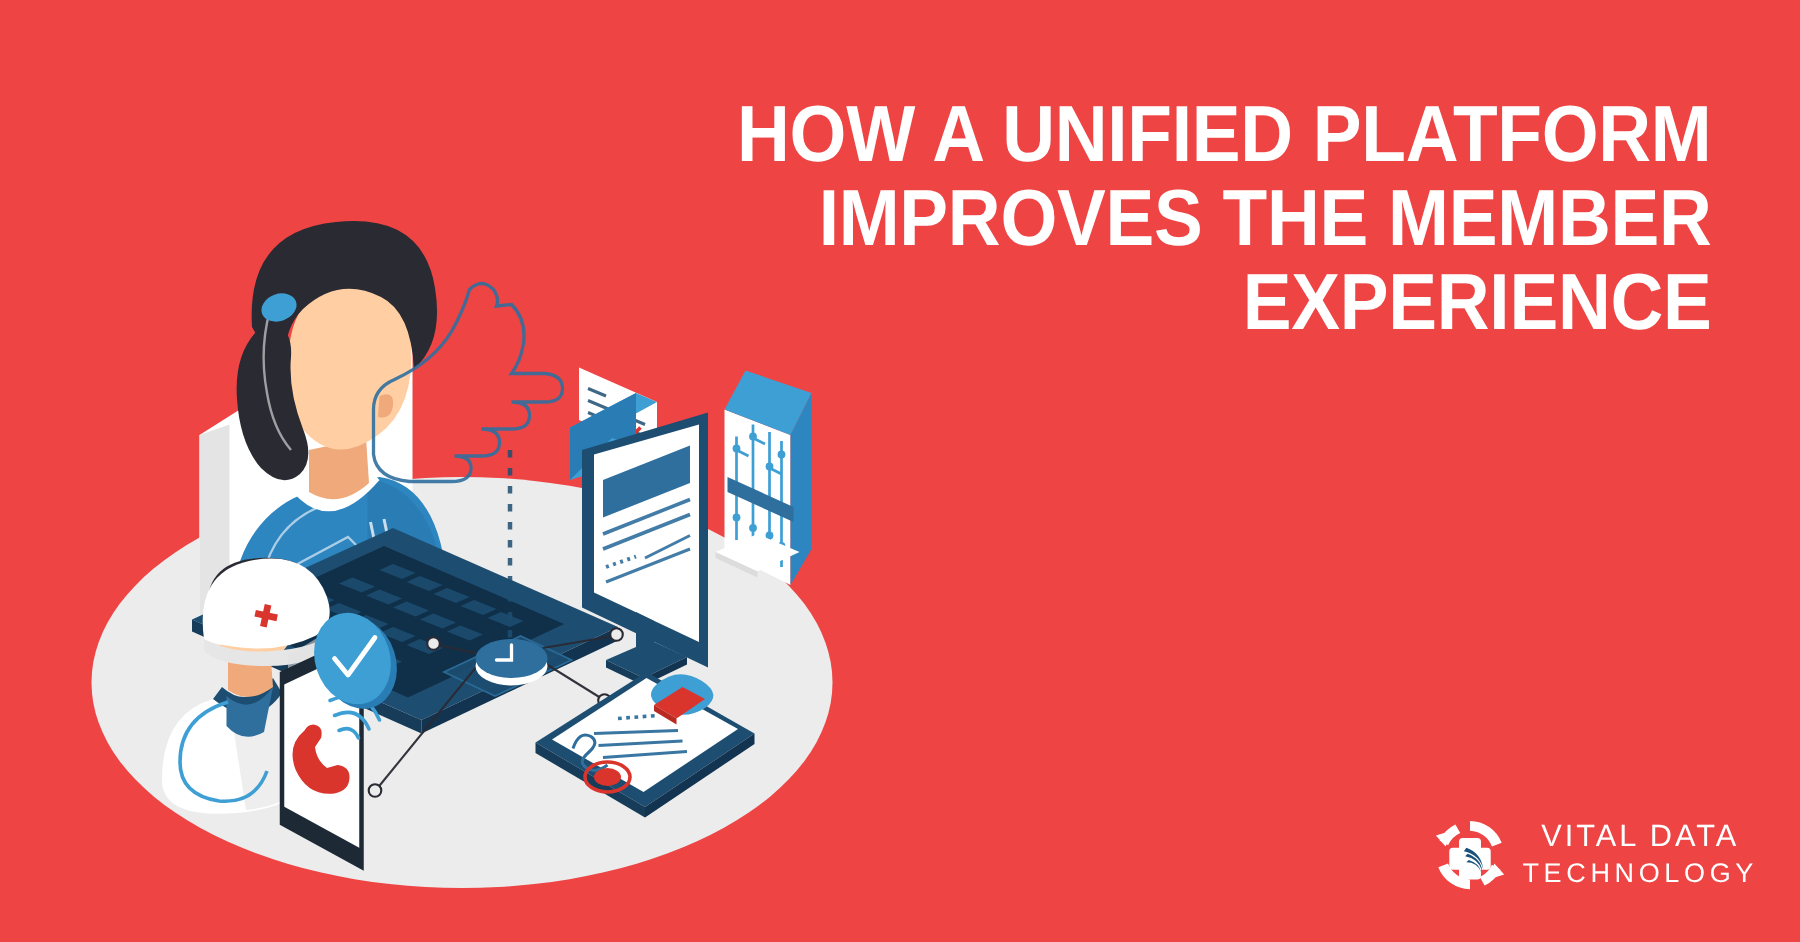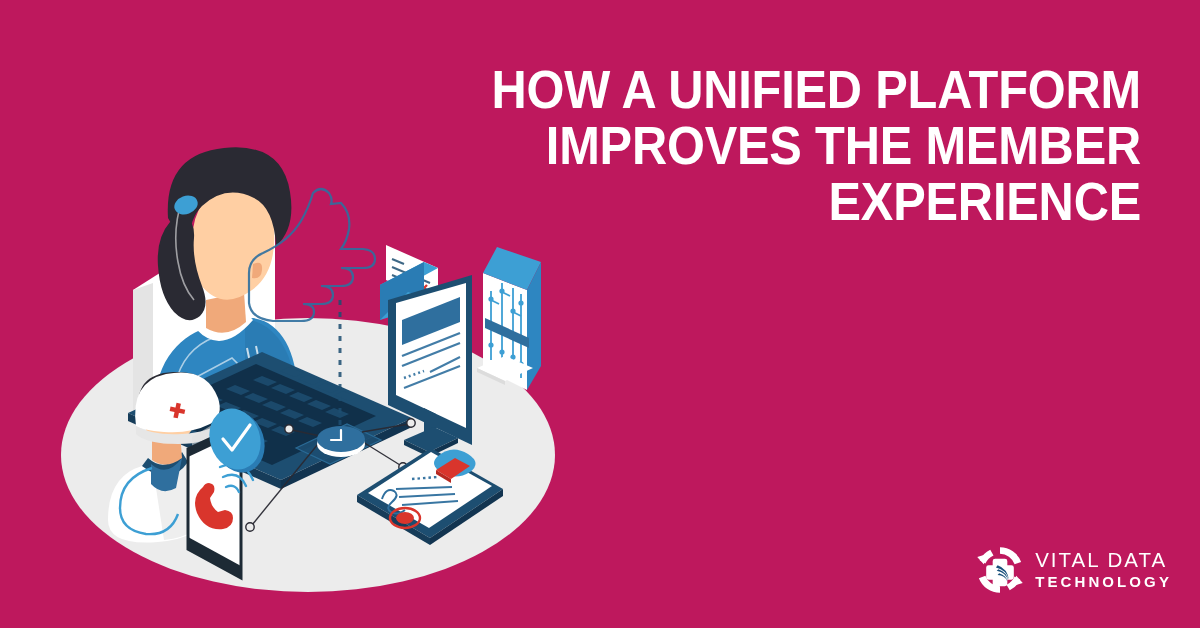--- a/index.html
+++ b/index.html
@@ -1,21 +1,21 @@
 <!DOCTYPE html>
 <html><head>
 <meta charset="utf-8">
 <title>Vital Data Technology — Unified Platform Banner</title>
 <style>
   * { margin:0; padding:0; box-sizing:border-box; }
   html,body { background:#0a2540; }
   .stage{
     position:relative;
     width:1200px; height:628px;
-    background:#be185d;
+    background:#ef4444;
     overflow:hidden;
     font-family:"Liberation Sans","DejaVu Sans",sans-serif;
   }
 
   
   .headline{
     position:absolute;
     right:59px; top:62px;
     width:760px;
     text-align:right;
@@ -41,22 +41,22 @@
   }
 
   
   .logo{
     position:absolute;
     right:28px; bottom:32px;
     display:flex; align-items:center; gap:9px;
   }
   .logo-mark{ width:52px; height:52px; display:block; }
   .logo-words{ display:flex; flex-direction:column; line-height:1; padding-bottom:1px;}
-  .logo-l1{ color:#fff; font-size:20.5px; letter-spacing:2.0px; font-weight:400; }
-  .logo-l2{ color:#fff; font-size:15px; letter-spacing:3.1px; font-weight:700; margin-top:4px;}
+  .logo-l1{ color:#fff; font-size:20.5px; letter-spacing:2.0px; font-weight:400;text-align:center; }
+  .logo-l2{ color:#fff; font-size:18px; letter-spacing:3.1px; font-weight:400; margin-top:4px;}
 
   
   .art{ position:absolute; left:0; top:0; width:620px; height:628px; }
   .art svg{ display:block; }
 </style>
 </head>
 <body>
 
 <div class="stage">
 

